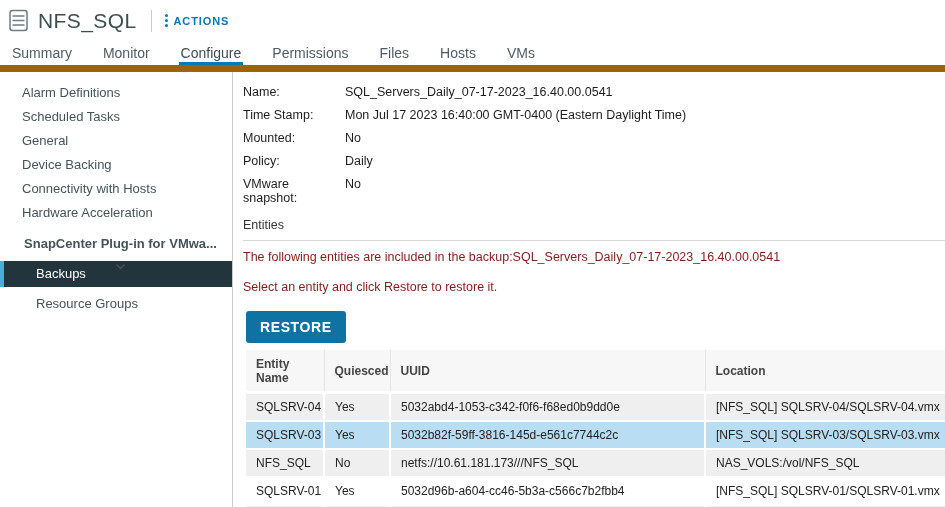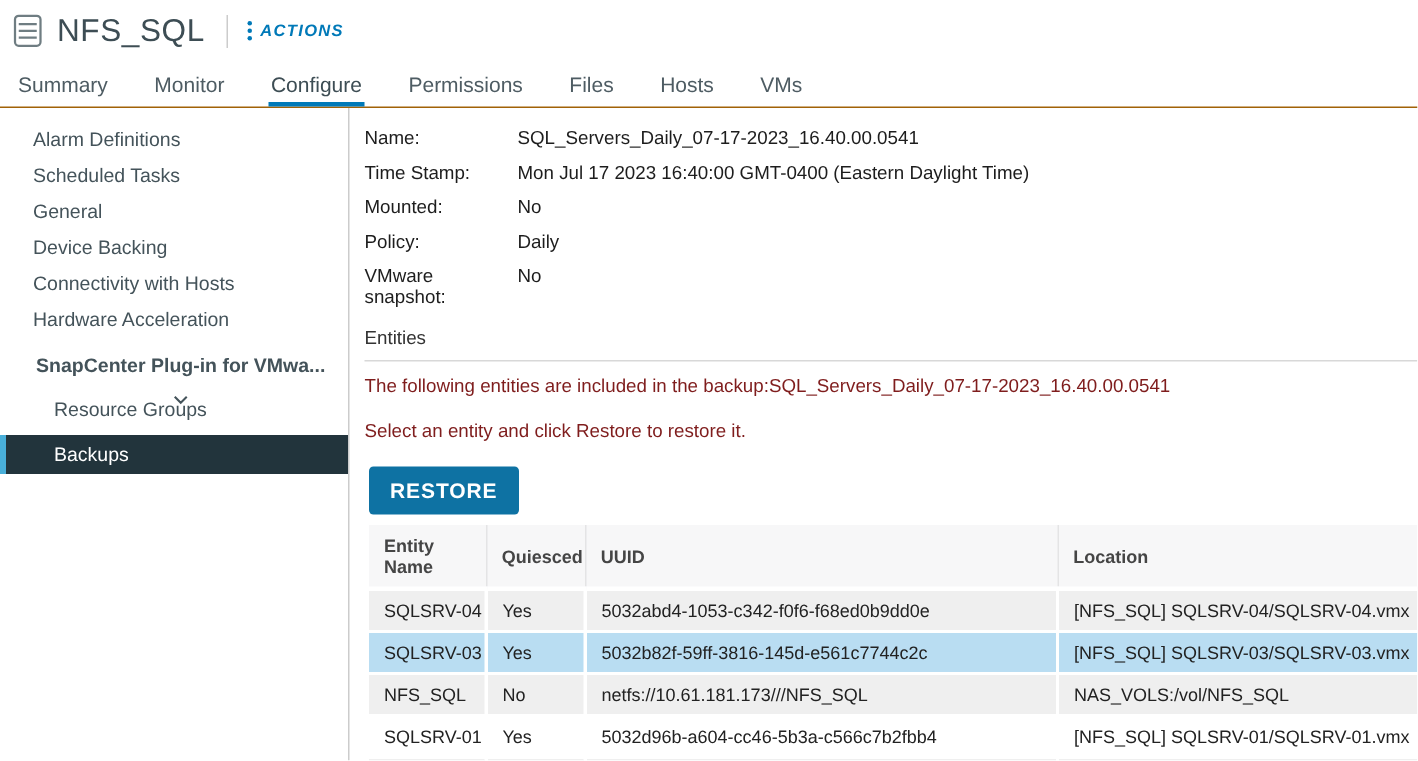--- a/index.html
+++ b/index.html
@@ -8,24 +8,24 @@
 
   
   .titlebar { height:41px; display:flex; align-items:center; padding-left:8px; }
   .ds-icon { width:21px; height:23px; display:inline-block; }
   .page-title { font-size:21px; font-weight:400; color:#3d4d54; letter-spacing:.4px; margin:0 14px 0 9px; }
   .vdiv { width:1px; height:22px; background:#ccc; margin-right:13px; }
   .actions-btn { display:flex; align-items:center; gap:6px; background:none; border:none; cursor:pointer;
     color:var(--accent-blue,#0079b8); font-family:inherit; }
   .dots { display:flex; flex-direction:column; gap:2px; }
   .dots i { width:3px; height:3px; border-radius:50%; background:var(--accent-blue,#0079b8); }
-  .actions-label { font-size:11px; font-weight:700; letter-spacing:.9px;font-style:italic; }
+  .actions-label { font-size:11px; font-weight:700; letter-spacing:.9px; }
 
   
-  .tabs { display:flex; gap:27px; padding-left:10px; border-bottom:1px solid #a16207; height:31px; align-items:stretch; }
+  .tabs { display:flex; gap:27px; padding-left:10px; border-bottom:7px solid #a16207; height:31px; align-items:stretch; }
   .tab { font-size:14px; color:#4e5c63; background:none; border:none; cursor:pointer; font-family:inherit;
     padding:2px 2px 0; border-bottom:3px solid transparent; }
   .tab.active { color:#3d4d54; border-bottom-color:var(--accent-blue,#0079b8); }
 
   
   .app-body { display:flex; height:435px; }
   .sidebar { width:233px; flex:0 0 233px; border-right:1px solid #ccc; padding-top:9px; }
   .side-item { height:24px; line-height:24px; padding-left:22px; font-size:13px; color:#44535a;
     cursor:pointer; white-space:nowrap; }
   .side-item.group { font-weight:700; display:flex; align-items:center; margin-top:7px; padding-right:13px;flex-direction:column; }
@@ -102,22 +102,22 @@
     <div class="side-item">Connectivity with Hosts</div>
     <div class="side-item">Hardware Acceleration</div>
     <div class="side-item group">
       <span class="grp-label">SnapCenter Plug-in for VMwa...</span>
       <span class="chev">
         <svg viewBox="0 0 11 11" width="11" height="11" fill="none" stroke="#44535a" stroke-width="1.4">
           <polyline points="1.5,3.5 5.5,7.5 9.5,3.5"></polyline>
         </svg>
       </span>
     </div>
+    <div class="side-item sub selected">Backups</div>
     <div class="side-item sub">Resource Groups</div>
-    <div class="side-item sub selected">Backups</div>
   </aside>
 
   <main class="content">
     <div class="details">
       <div class="drow">
         <span class="dlabel">Name:</span>
         <span class="dvalue">SQL_Servers_Daily_07-17-2023_16.40.00.0541</span>
       </div>
       <div class="drow">
         <span class="dlabel">Time Stamp:</span>

